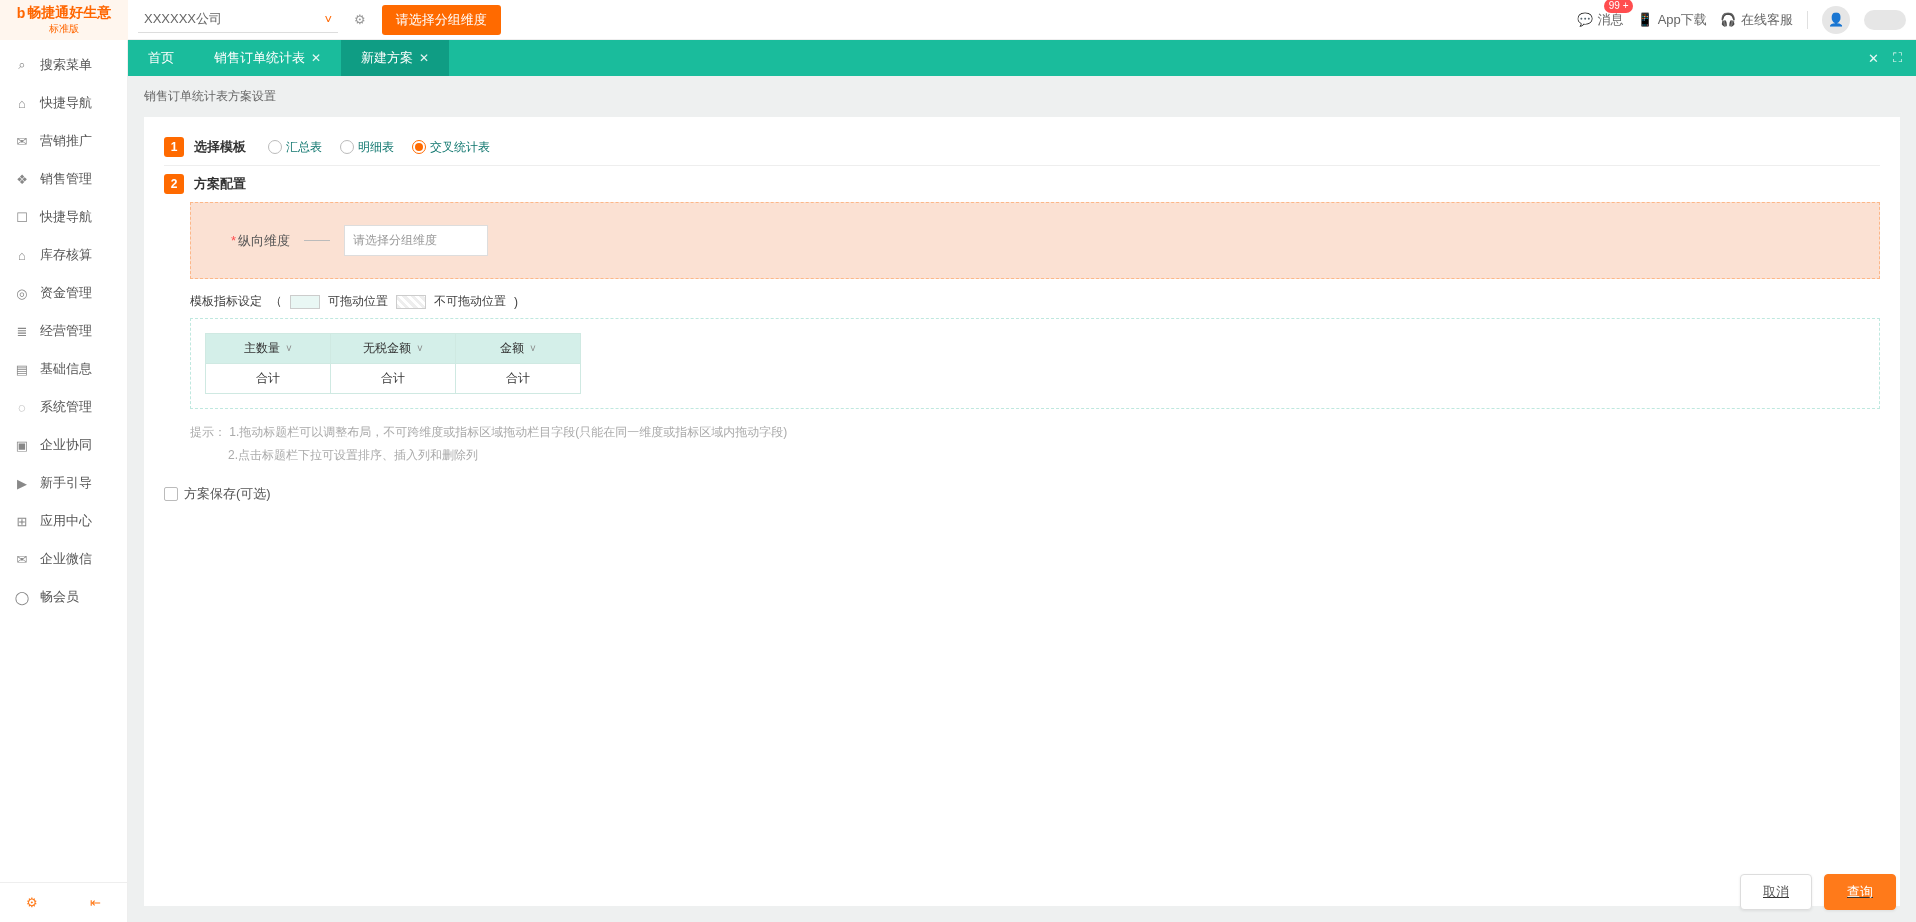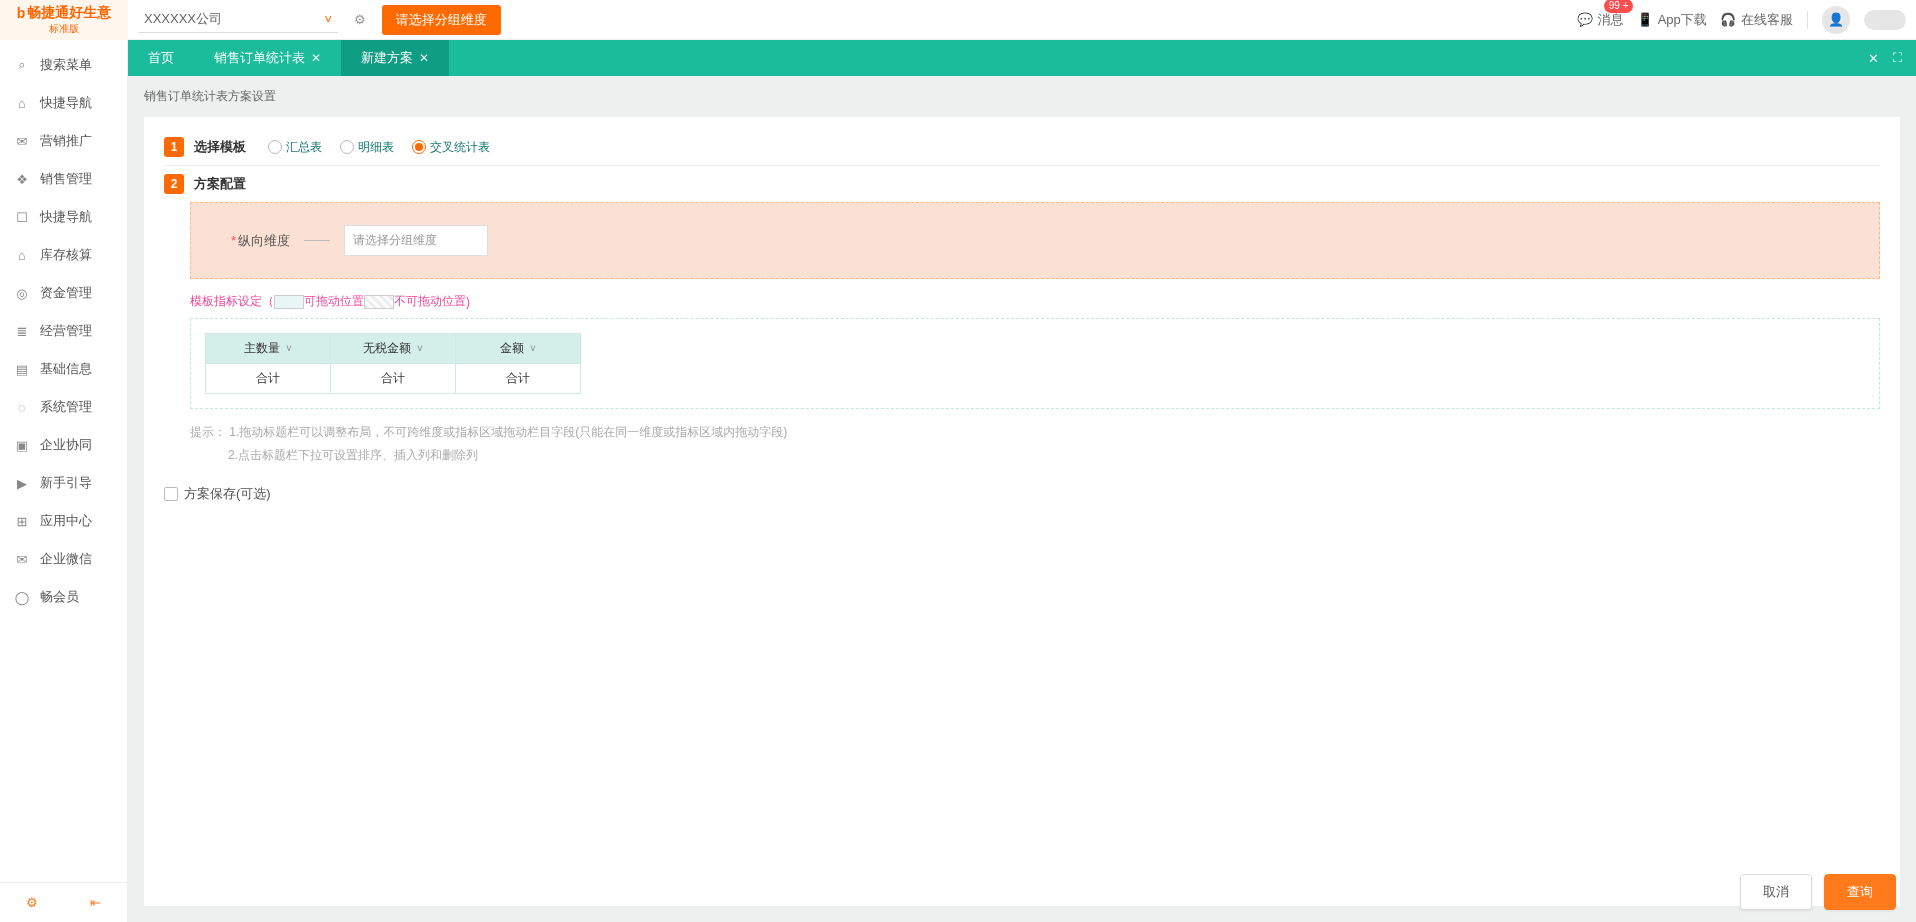--- a/index.html
+++ b/index.html
@@ -115,21 +115,21 @@
   }
   .dim-row { display: flex; align-items: center; gap: 14px; }
   .req-label { color: #555; font-size: 13px; }
   .req-label .star { color: #ff4d4f; margin-right: 2px; }
   .dash { width: 26px; height: 1px; background: #bbb; }
   .dim-select {
     width: 144px; border: 1px solid #ddd; background: #fff; padding: 6px 8px;
     color: #999; font-size: 12px; cursor: pointer;
   }
 
-  .legend-row { margin: 14px 0 8px 26px; font-size: 12px; color: #ec4899; display: flex; align-items: center; }
+  .legend-row { margin: 14px 0 8px 26px; font-size: 12px; color: #404040; display: flex; align-items: center; gap: 8px; }
   .swatch { width: 30px; height: 14px; display: inline-block; border: 1px solid #ccc; }
   .swatch.drag { background: #e9f7f4; }
   .swatch.nodrag {
     background: repeating-linear-gradient(45deg,#eee,#eee 3px,#fff 3px,#fff 6px);
   }
 
   .metrics-wrap {
     margin: 0 0 12px 26px; border: 1px dashed #bfe8df; padding: 14px;
   }
   .metrics-title { color: #16a085; font-size: 12px; margin-bottom: 6px; }
@@ -144,21 +144,21 @@
 
   .hints { margin: 10px 0 0 26px; color: #aaa; font-size: 12px; line-height: 1.9; }
 
   .save-row { margin: 18px 0 0 0; display: flex; align-items: center; gap: 6px; color: #555; font-size: 13px; }
   .cbx {
     width: 14px; height: 14px; border: 1px solid #bbb; border-radius: 2px; background: #fff; cursor: pointer;
   }
 
   
   .footer {
-    position: fixed; right: 20px; bottom: 12px; display: flex; gap: 12px;
+    position: fixed; right: 20px; bottom: 12px; display: flex; gap: 12px; text-decoration: underline;
   }
   .btn {
     min-width: 66px; padding: 8px 22px; border-radius: 4px; border: 1px solid #ddd;
     background: #fff; color: #555; cursor: pointer; font-size: 13px;
     box-shadow: 0 1px 3px rgba(0,0,0,.08);
   }
   .btn.primary { background: #ff7a1a; color: #fff; border-color: #ff7a1a; }
 
   .ico { font-style: normal; font-family: Arial, sans-serif; }
 </style>

